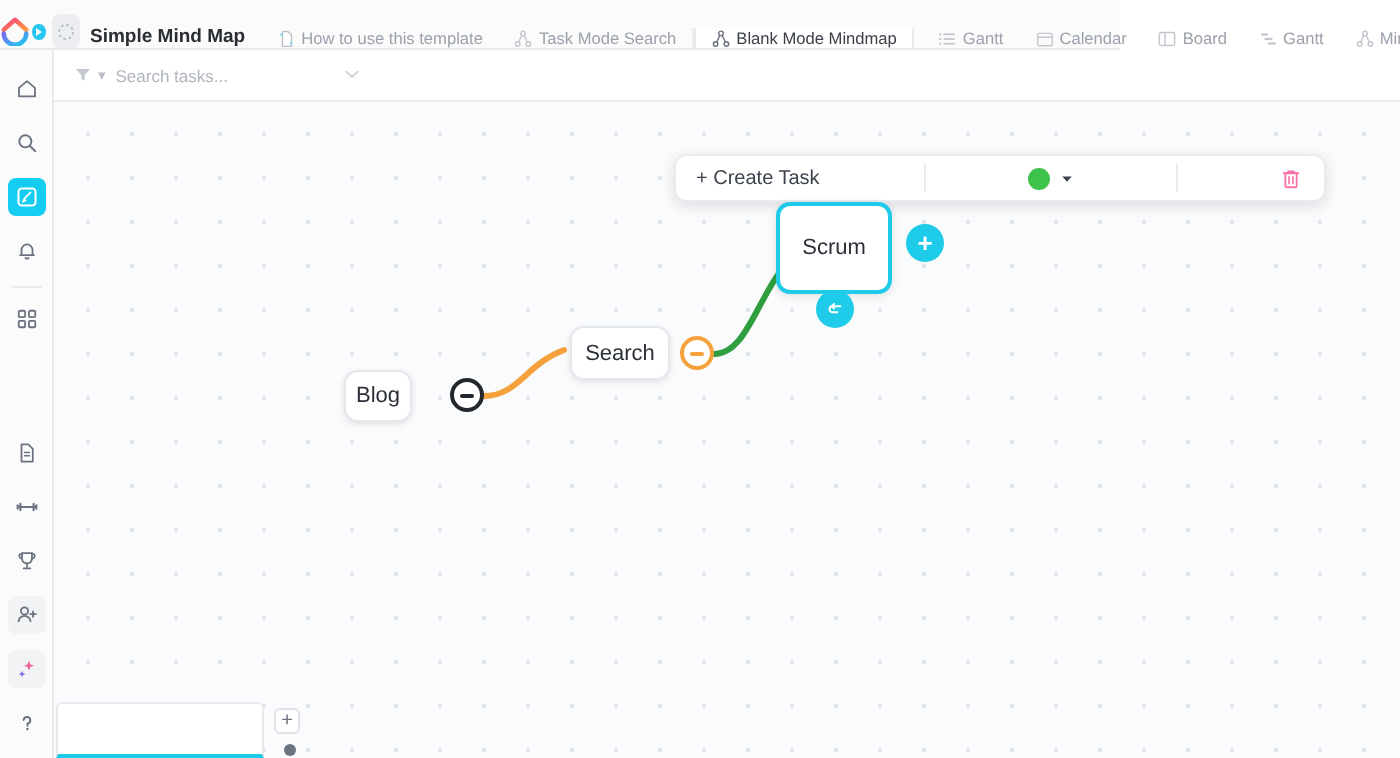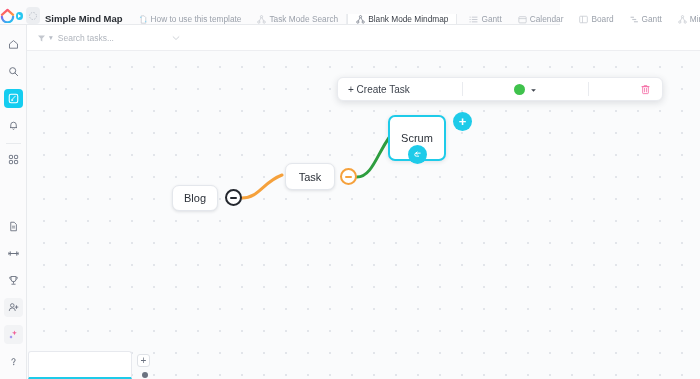--- a/index.html
+++ b/index.html
@@ -479,35 +479,35 @@
       <span class="ft-trash">
         <svg width="11" height="11" viewBox="0 0 16 16">
           <path d="M2.8 3.8 H13.2" stroke="#f571a9" stroke-width="1.4" stroke-linecap="round"></path>
           <path d="M6 3.8 V2.4 h4 V3.8" fill="none" stroke="#f571a9" stroke-width="1.3"></path>
           <path d="M3.9 3.8 H12.1 V13 a1 1 0 0 1 -1 1 H4.9 a1 1 0 0 1 -1 -1 Z" fill="none" stroke="#f571a9" stroke-width="1.3"></path>
           <path d="M6.6 6.4 V11.4 M9.4 6.4 V11.4" stroke="#f571a9" stroke-width="1.2" stroke-linecap="round"></path>
         </svg>
       </span>
     </div>
 
-    <div class="node" style="left:145px; top:134px; width:46px; height:26px;text-align:center;">
+    <div class="node" style="left:145px; top:134px; width:34px; height:26px;text-align:center;">
       <span>Blog</span>
     </div>
     <div class="knob dark" style="left:198px; top:138px;">
       <span class="bar"></span>
     </div>
 
     <div class="node" style="left:258px; top:112px; width:50px; height:27px;">
-      <span>Task</span>
+      <span>Search</span>
     </div>
     <div class="knob orange" style="left:313px; top:117px;">
       <span class="bar"></span>
     </div>
 
-    <div class="node selected" style="left:361px; top:64px; width:58px; height:46px;">
+    <div class="node selected" style="left:361px; top:50px; width:58px; height:46px;">
       <span>Scrum</span>
     </div>
     <div class="cyan-btn" style="left:426px; top:61px;">
       <span>+</span>
     </div>
     <div class="cyan-btn collapse" style="left:381px; top:94px;">
       <svg width="10" height="10" viewBox="0 0 16 16">
         <path d="M11.5 5 H5.2 a2.4 2.4 0 0 0 0 4.8 H9" fill="none" stroke="#ffffff" stroke-width="1.6" stroke-linecap="round" stroke-linejoin="round"></path>
         <path d="M6.6 3.2 L4.4 5 L6.6 6.8" fill="none" stroke="#ffffff" stroke-width="1.6" stroke-linecap="round" stroke-linejoin="round"></path>
       </svg>

